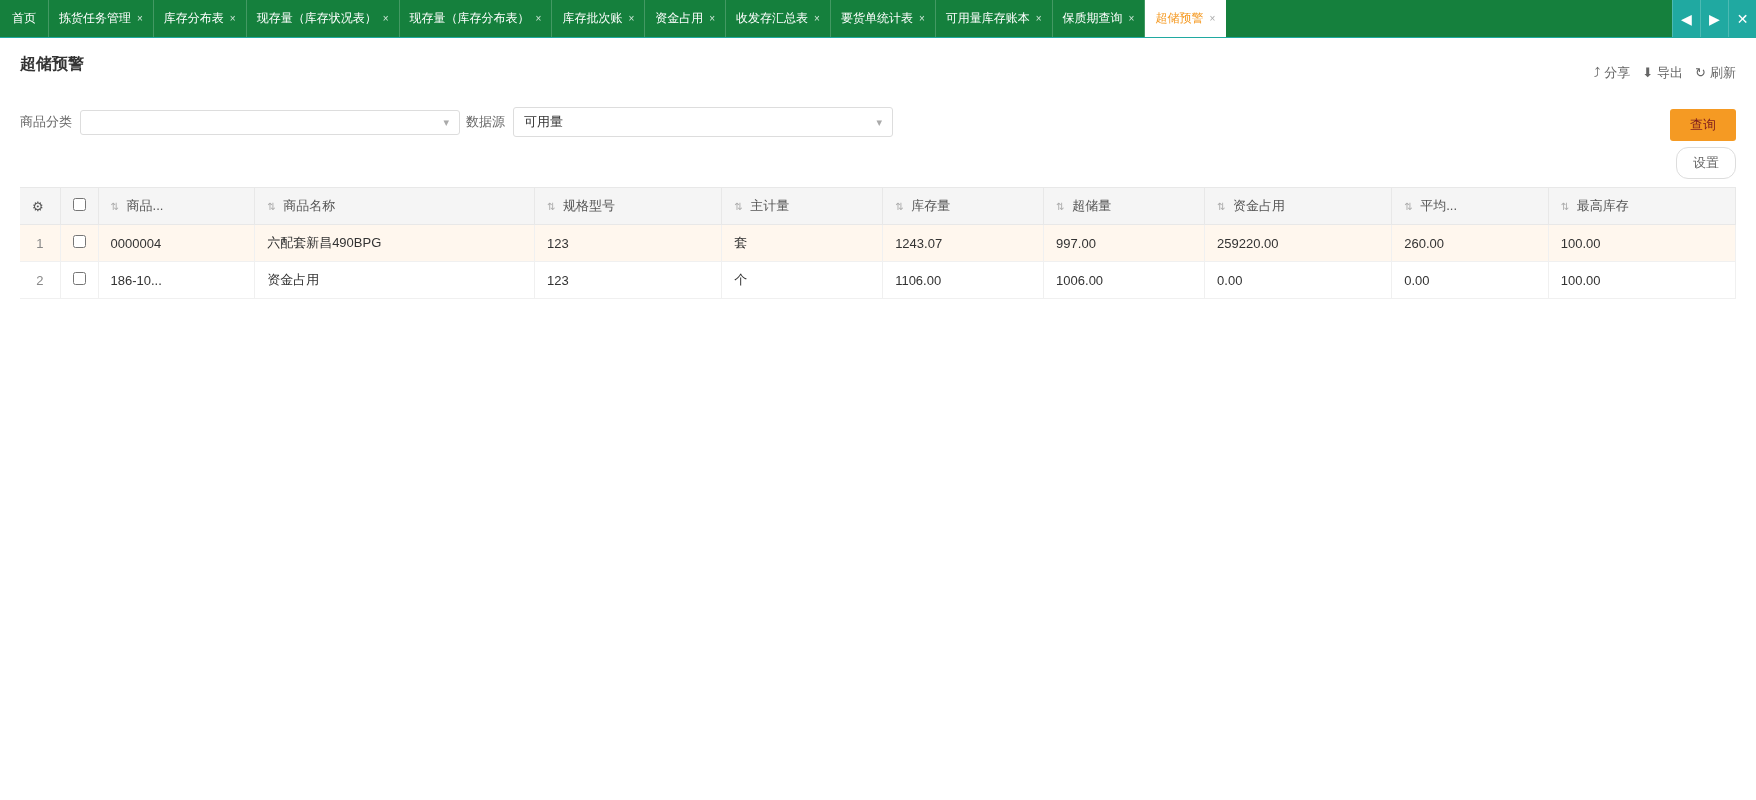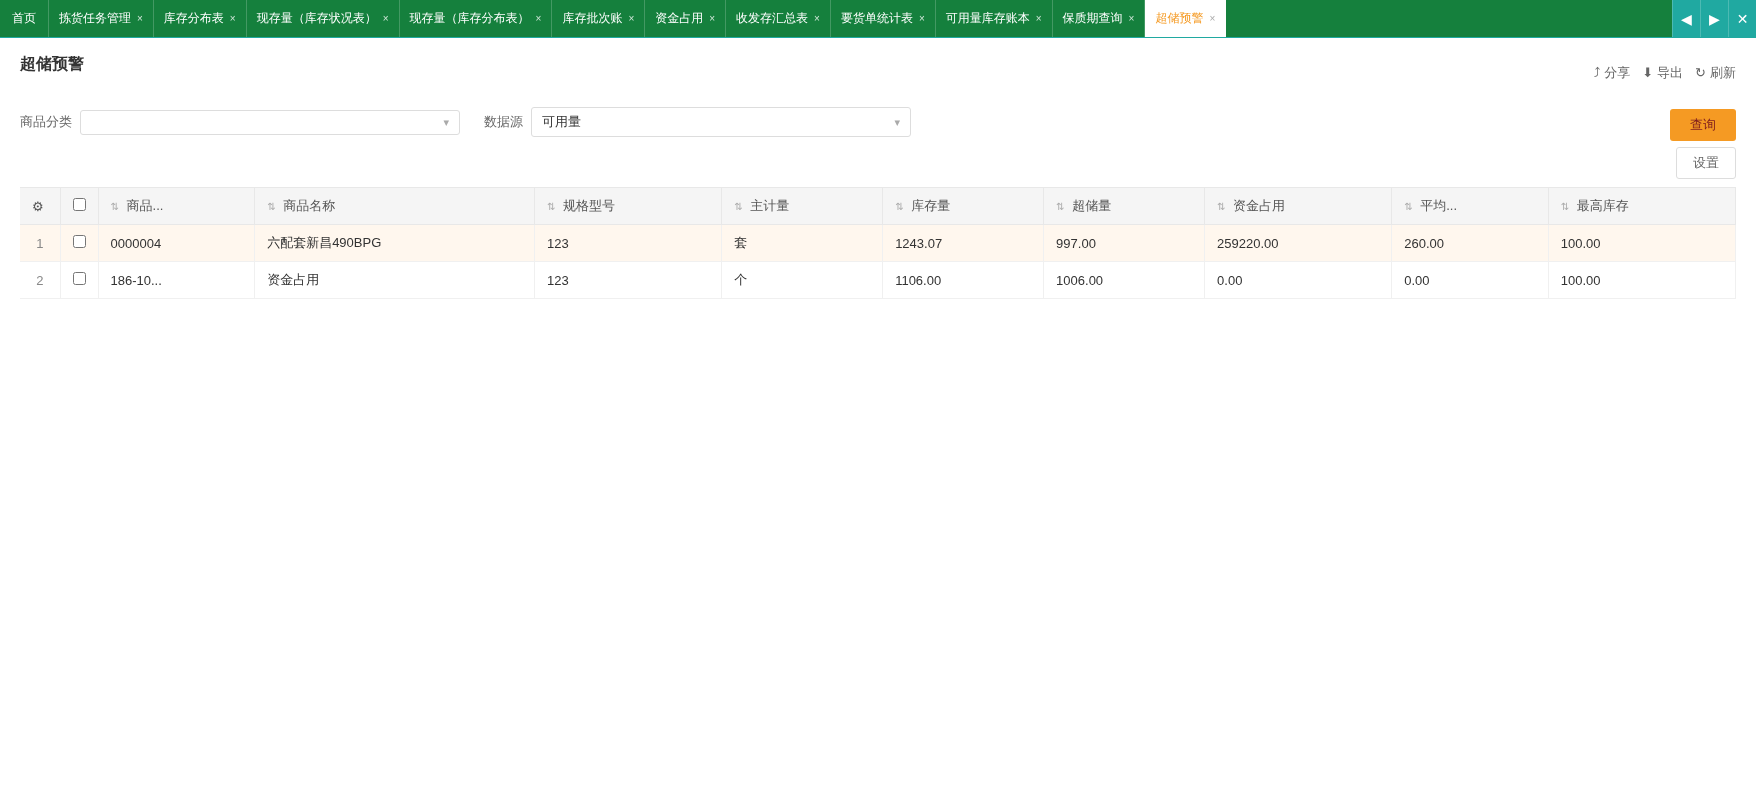--- a/index.html
+++ b/index.html
@@ -91,21 +91,21 @@
       gap: 4px;
       color: #666;
       font-size: 13px;
       cursor: pointer;
     }
 
     
     .filter-row {
       display: flex;
       align-items: center;
-      gap: 24px;
+      gap: 6px;
       margin-bottom: 12px;
     }
     .filter-item {
       display: flex;
       align-items: center;
       gap: 8px;
     }
     .filter-label {
       color: #666;
       font-size: 13px;
@@ -138,21 +138,21 @@
       border-radius: 3px;
       padding: 7px 20px;
       cursor: pointer;
       font-size: 13px;
       margin-left: auto;
     }
     .btn-settings {
       background: #fff;
       color: #666;
       border: 1px solid #ddd;
-      border-radius: 3px;
+      border-radius: 12px;
       padding: 6px 16px;
       cursor: pointer;
       font-size: 13px;
       margin-left: auto;
     }
 
     
     .data-table {
       width: 100%;
       border-collapse: collapse;

